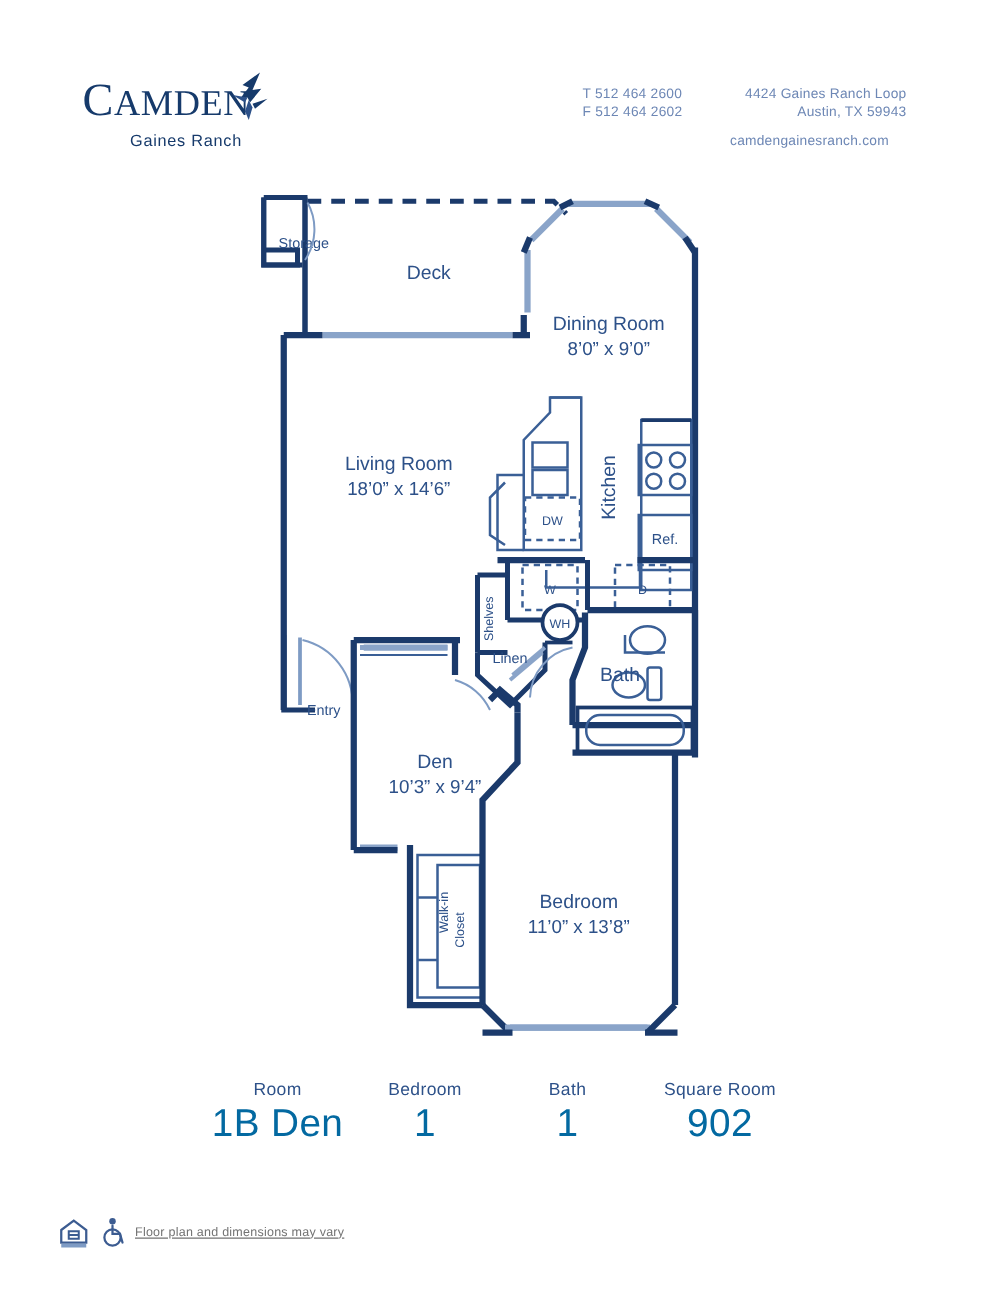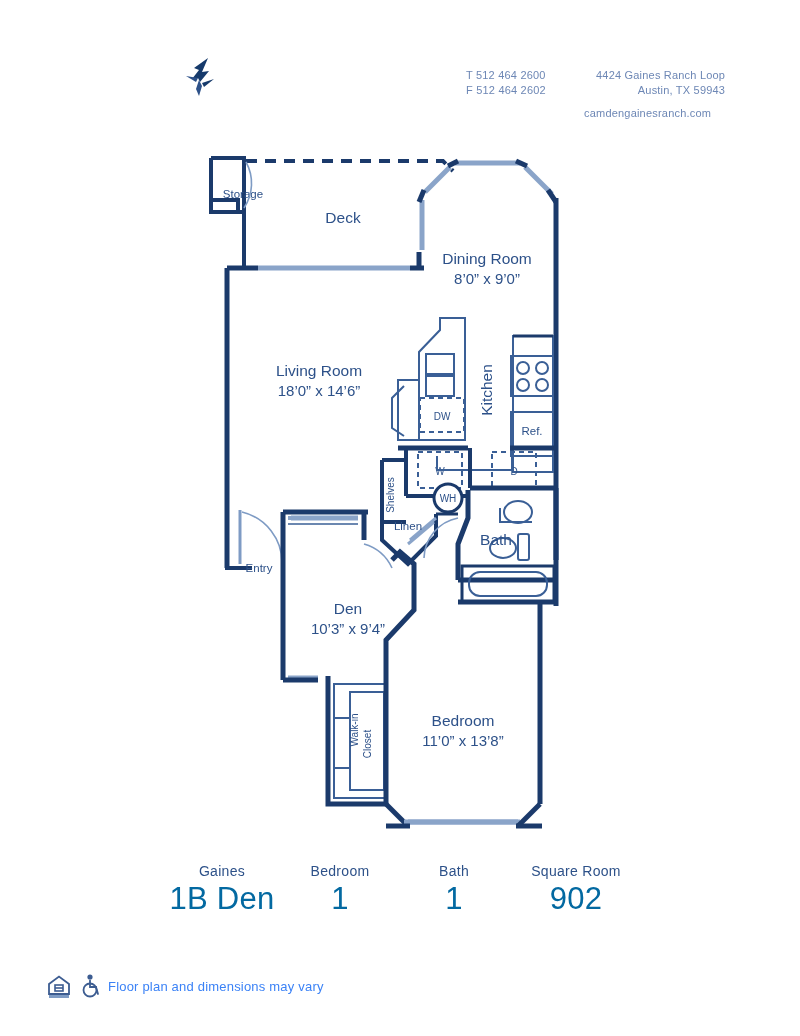--- a/index.html
+++ b/index.html
@@ -150,30 +150,35 @@
   .footer {
     position: absolute;
     left: 46px;
     top: 966px;
     height: 40px;
     display: flex;
     align-items: center;
     gap: 7px;
   }
   .footer-text {
-    font-size: 13px;
-    color: #3b82f6;
+    font-size: 10px;
+    color: #737373;
     letter-spacing: 0.2px;
+    text-decoration: underline;
   }
 </style>
 </head>
 <body>
 
 <div class="header">
 
+  <div class="logo-block">
+    <span class="logo-word"><span class="cap">C</span><span class="sml">AMDEN</span></span>
+    <span class="logo-sub">Gaines Ranch</span>
+  </div>
 
   <svg class="bird" viewBox="0 0 42 48">
     <path d="M30 2 L24 16 L31 15 L22 26 L20 22 L14 23 L21 14 L16 12 Z" fill="#163a6b"></path>
     <path d="M21 24 L24 30 L21 40 L18 33 Z" fill="#2d5189"></path>
     <path d="M20 22 L8 20 L18 26 Z" fill="#2d5189"></path>
     <path d="M24 27 L36 23 L26 31 Z" fill="#163a6b"></path>
   </svg>
 
   <div class="contact-left">
     <div>T 512 464 2600</div>
@@ -365,21 +370,21 @@
   <text class="rlabel big" x="319" y="236">Living Room</text>
   <text class="rdim" x="319" y="256">18’0” x 14’6”</text>
 
   <path d="M246 22 A 44 44 0 0 1 244 68" fill="none" stroke="#7e9bc4" stroke-width="1.6"></path>
 
 </svg>
 </div>
 
 <div class="summary">
   <div class="sum-col c1">
-    <div class="sum-head">Gaines</div>
+    <div class="sum-head">Room</div>
     <div class="sum-val">1B Den</div>
   </div>
   <div class="sum-col c2">
     <div class="sum-head">Bedroom</div>
     <div class="sum-val">1</div>
   </div>
   <div class="sum-col c3">
     <div class="sum-head">Bath</div>
     <div class="sum-val">1</div>
   </div>

